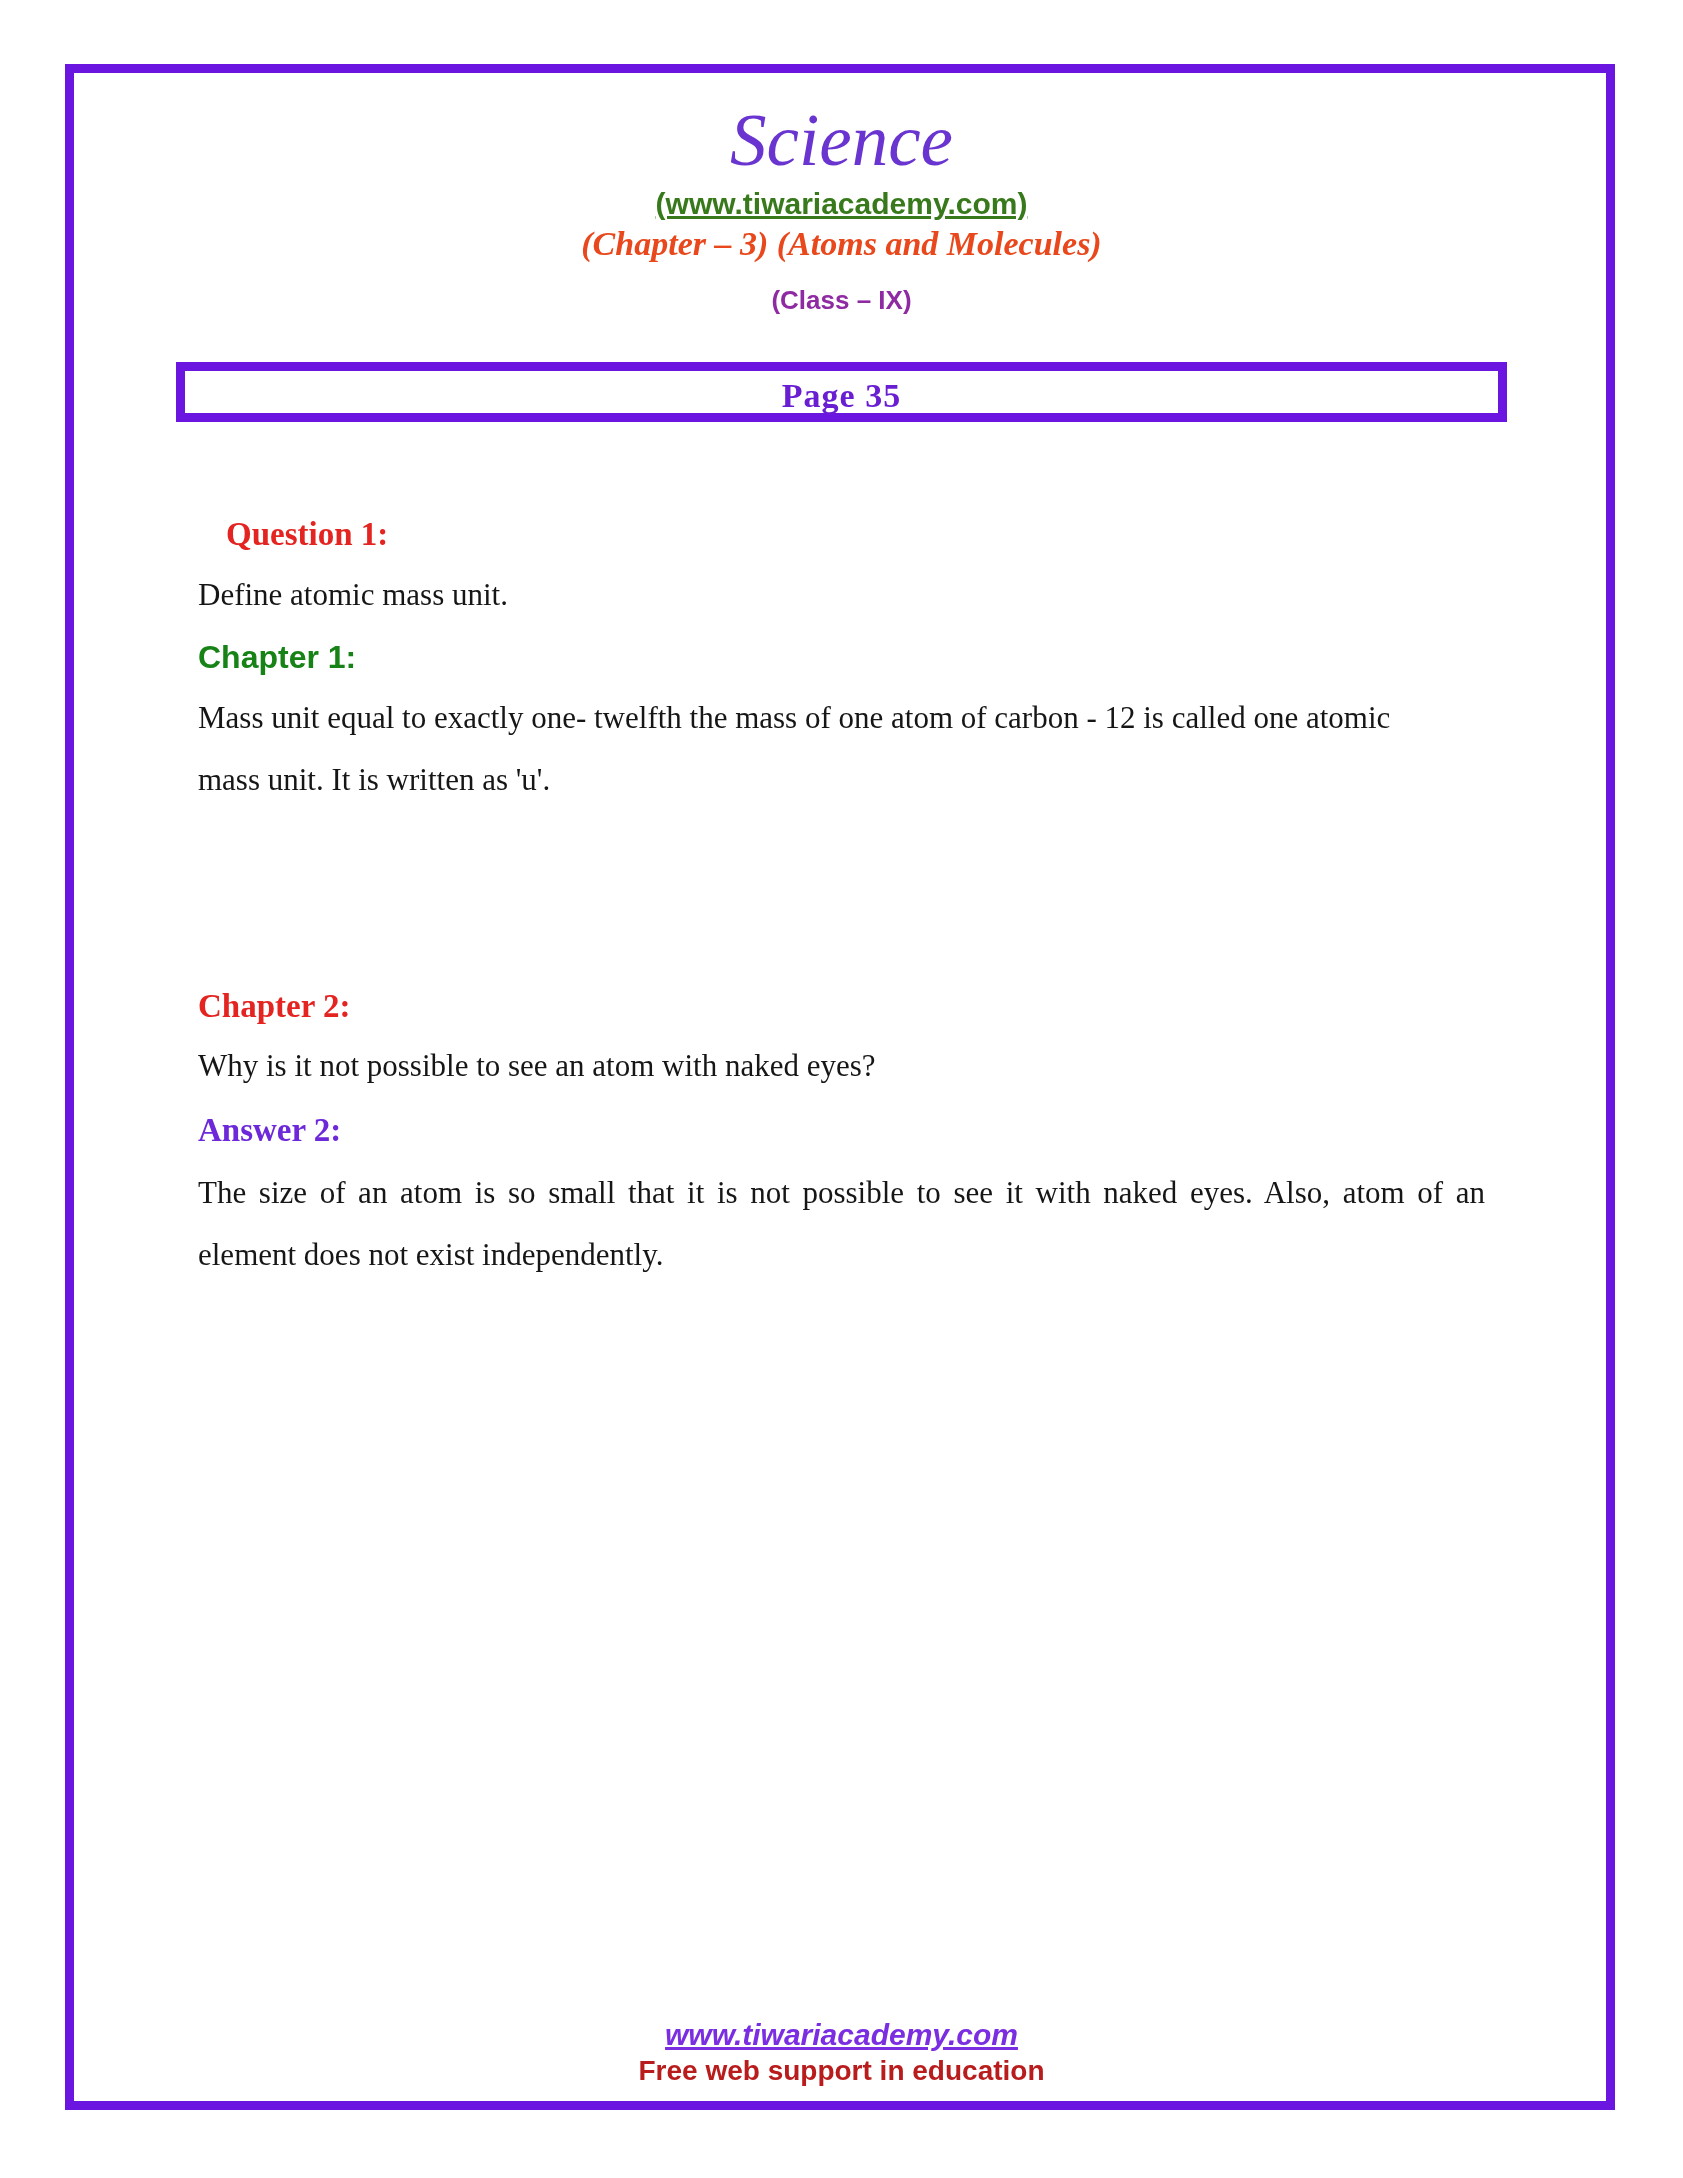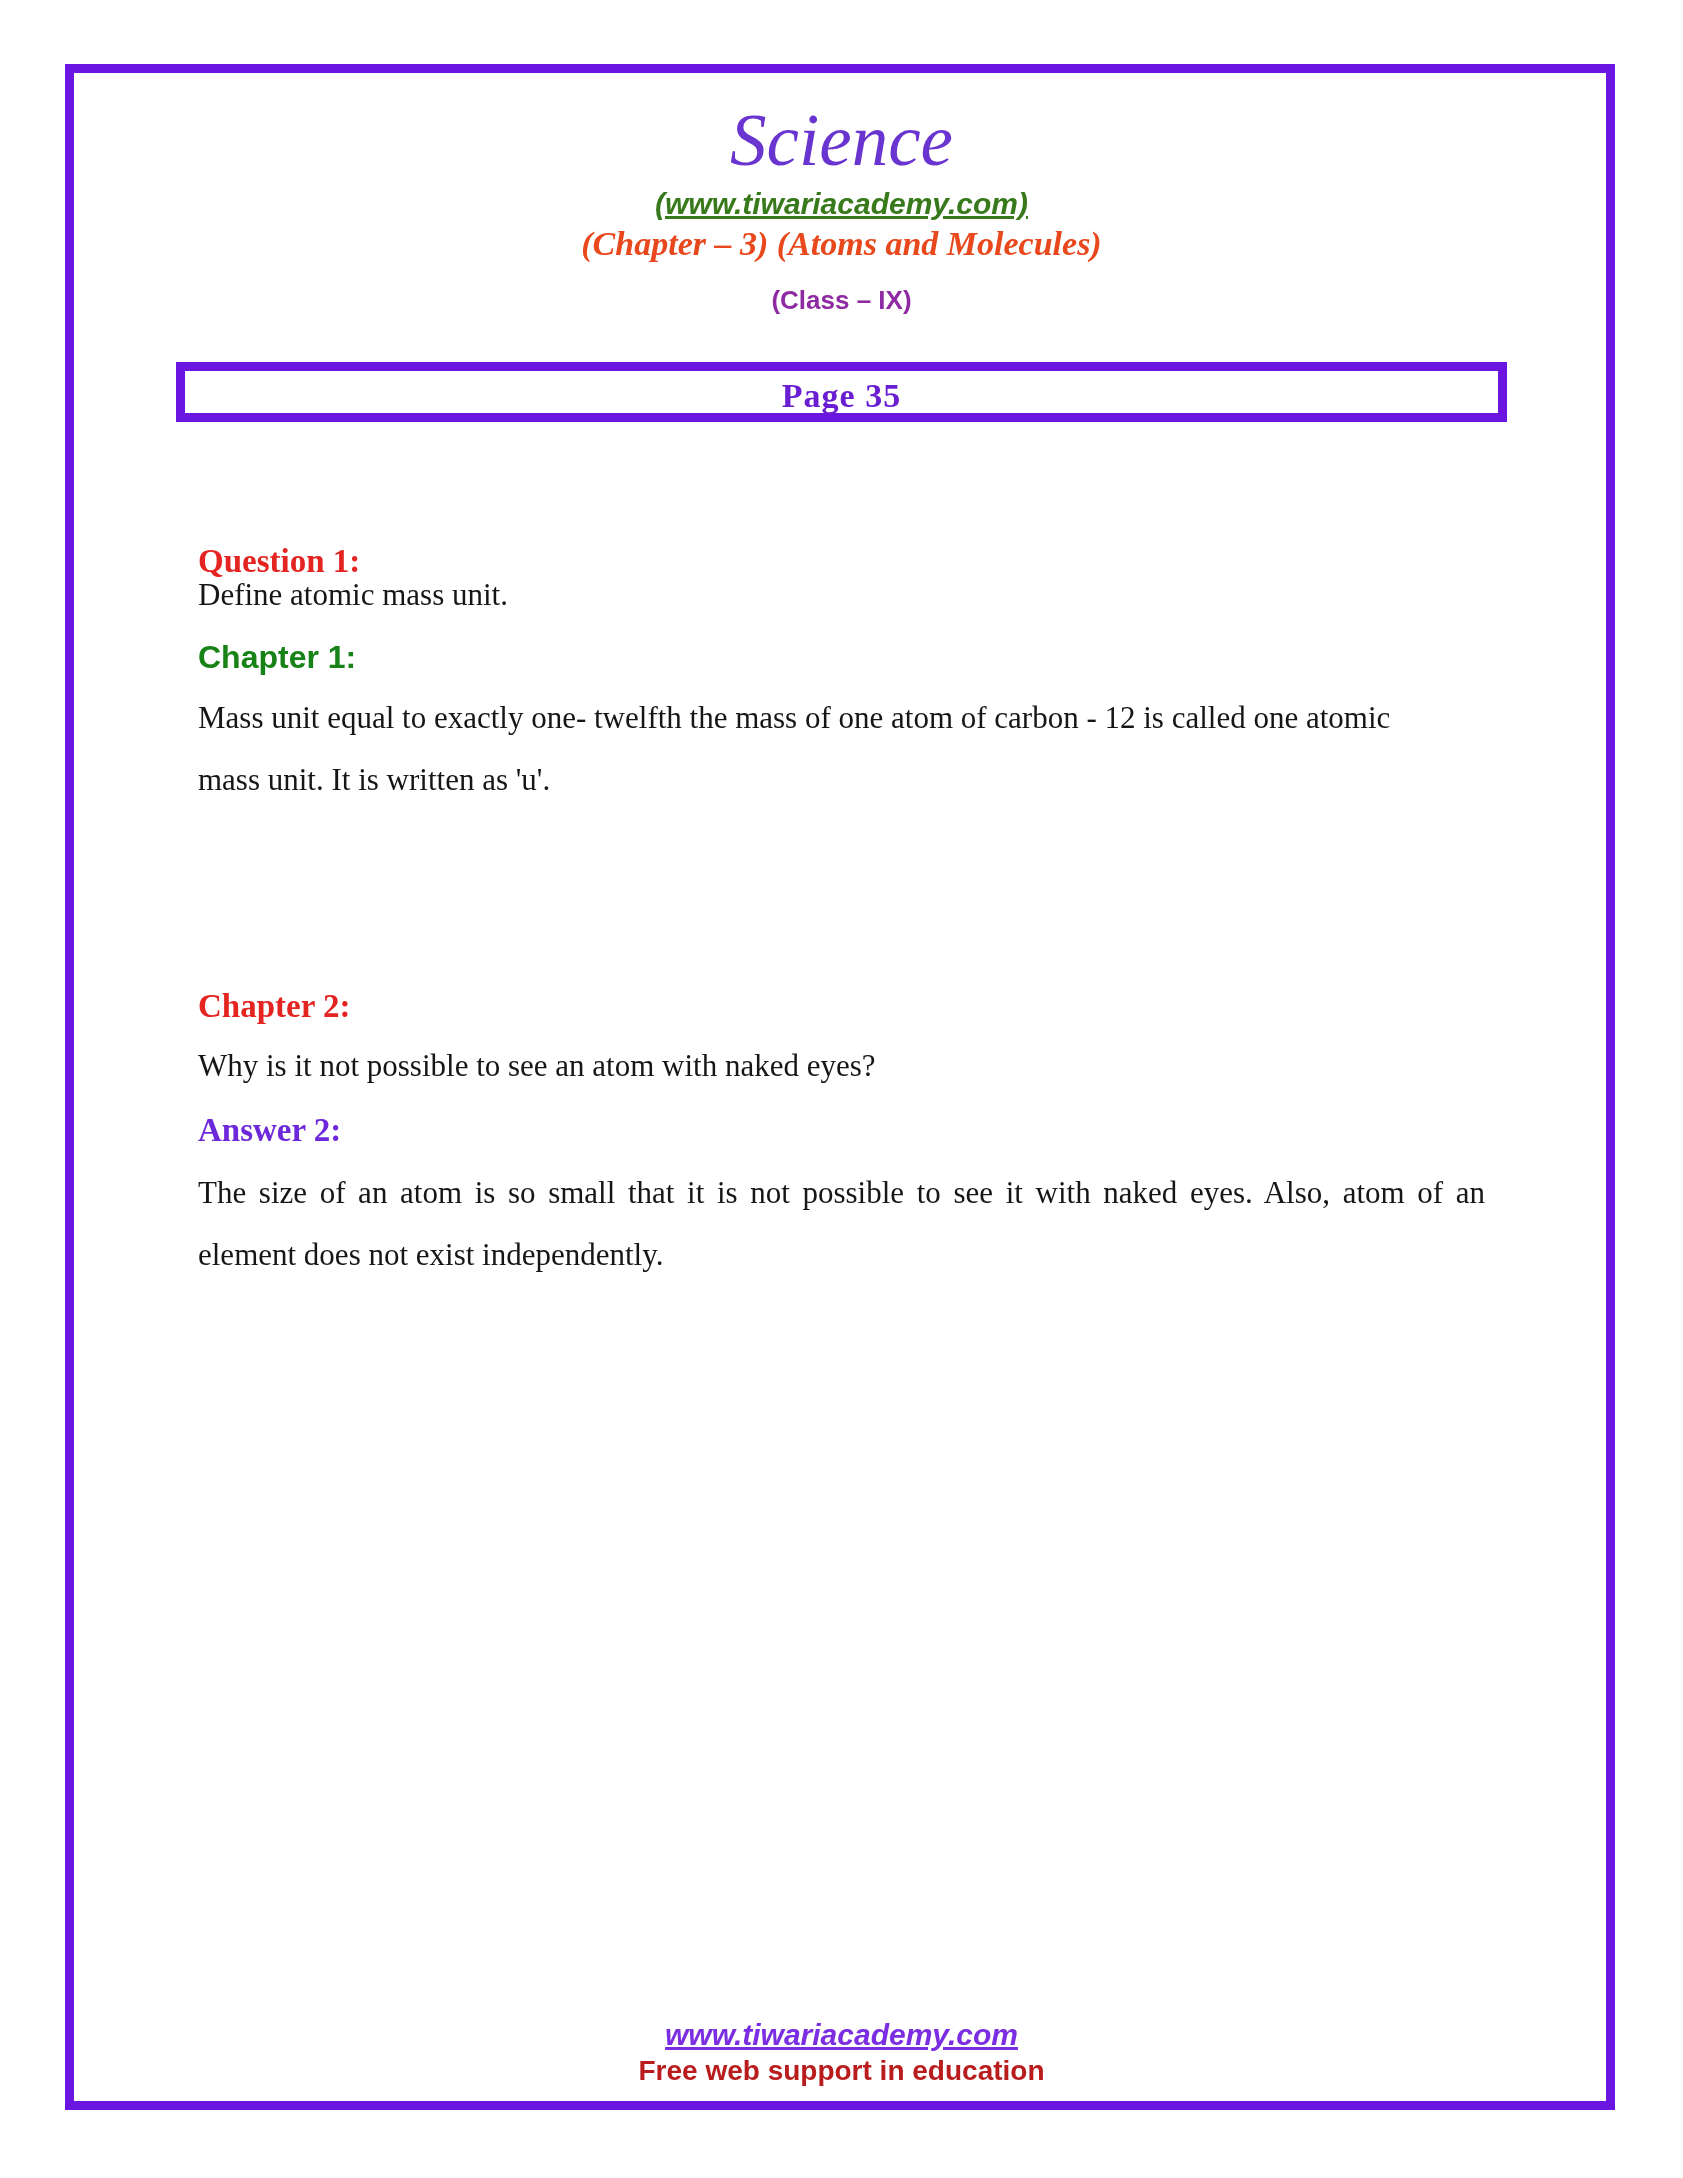--- a/index.html
+++ b/index.html
@@ -27,21 +27,21 @@
   
   .doc-title {
     top: 104px;
     font-family: "Liberation Serif", serif;
     font-size: 73px; font-weight: normal; font-style: italic;
     color: #6934CF; line-height: 1;
   }
   .site-link {
     top: 186px;
     font-family: "Liberation Sans", sans-serif;
-    font-size: 30px; font-weight: bold; font-style: italic;
+    font-size: 30px; font-weight: bold; 
     color: #37791B; line-height: 1.2; text-align: center;
   }
   .site-link span { text-decoration: underline; }
   .chapter-line {
     top: 224px;
     font-family: "Liberation Serif", serif;
     font-size: 34px; font-weight: bold; font-style: italic;
     color: #E8481C; line-height: 1.2;
   }
   .class-line {
@@ -82,21 +82,21 @@
   .a-label-serif {
     font-family: "Liberation Serif", serif;
     font-size: 33px; font-weight: bold;
     color: #6d28d9; line-height: 1.2;
   }
   .justify-line {
     text-align: justify;
     text-align-last: justify;
   }
 
-  .t-q1 { top: 542px; }
+  .t-q1 { top: 515px; margin-left: 28px; }
   .t-q1text { top: 576px; }
   .t-a1 { top: 638px; }
   .t-a1l1 { top: 699px; }
   .t-a1l2 { top: 761px; }
   .t-q2 { top: 987px; }
   .t-q2text { top: 1047px; }
   .t-a2 { top: 1111px; }
   .t-a2l1 { top: 1174px; }
   .t-a2l2 { top: 1236px; }
 

